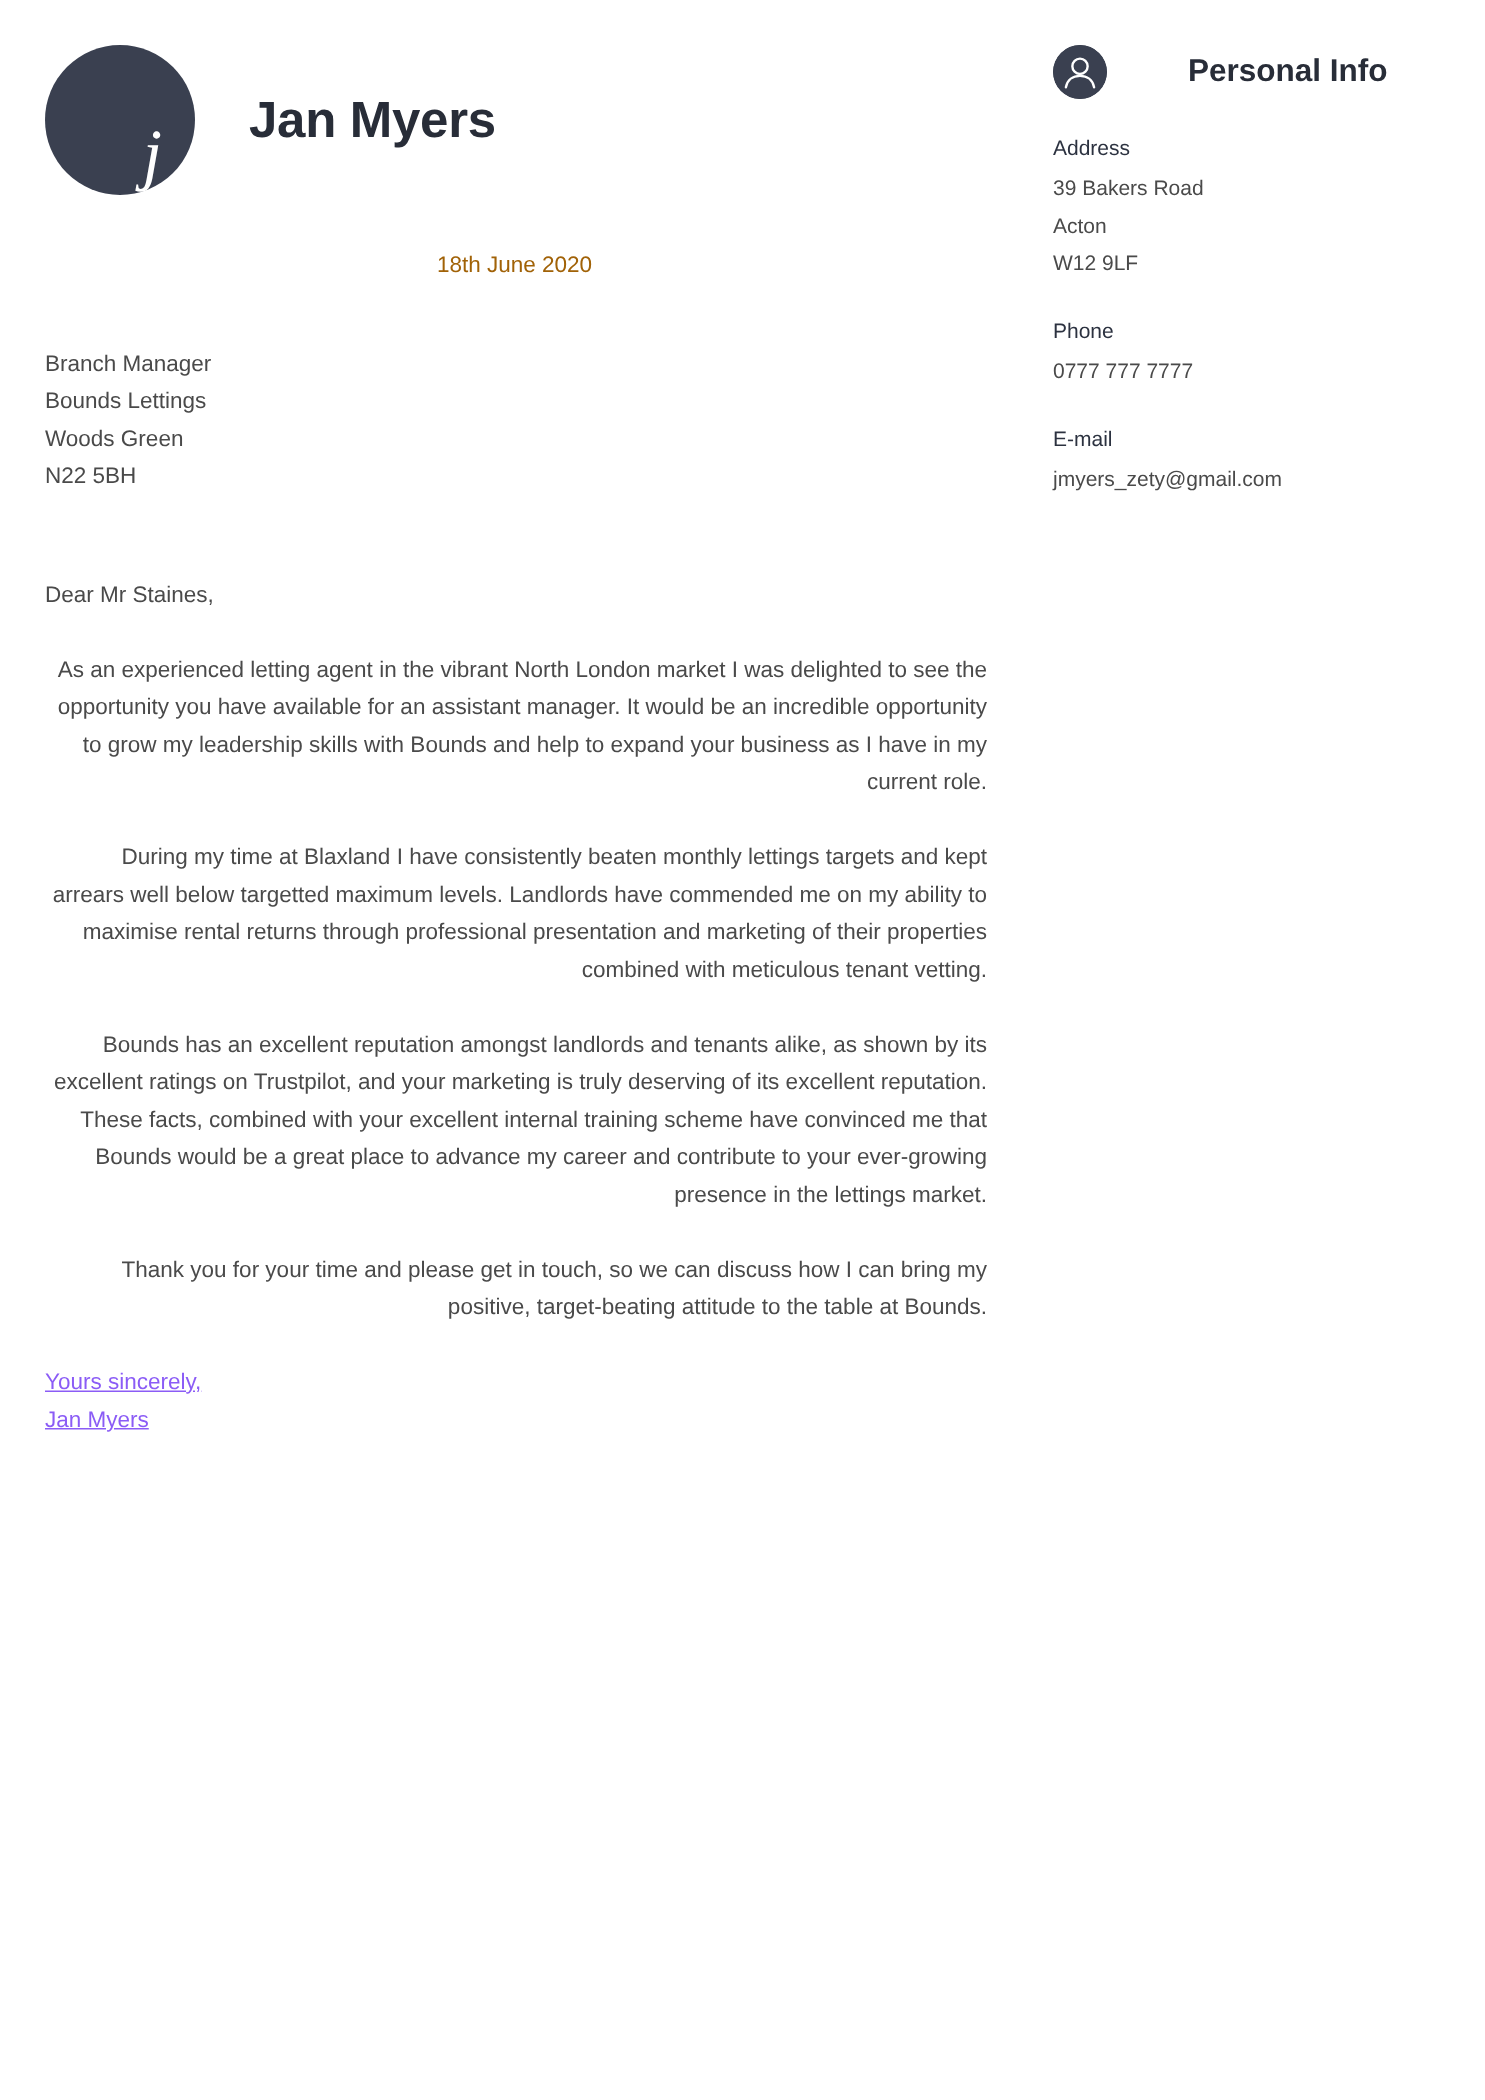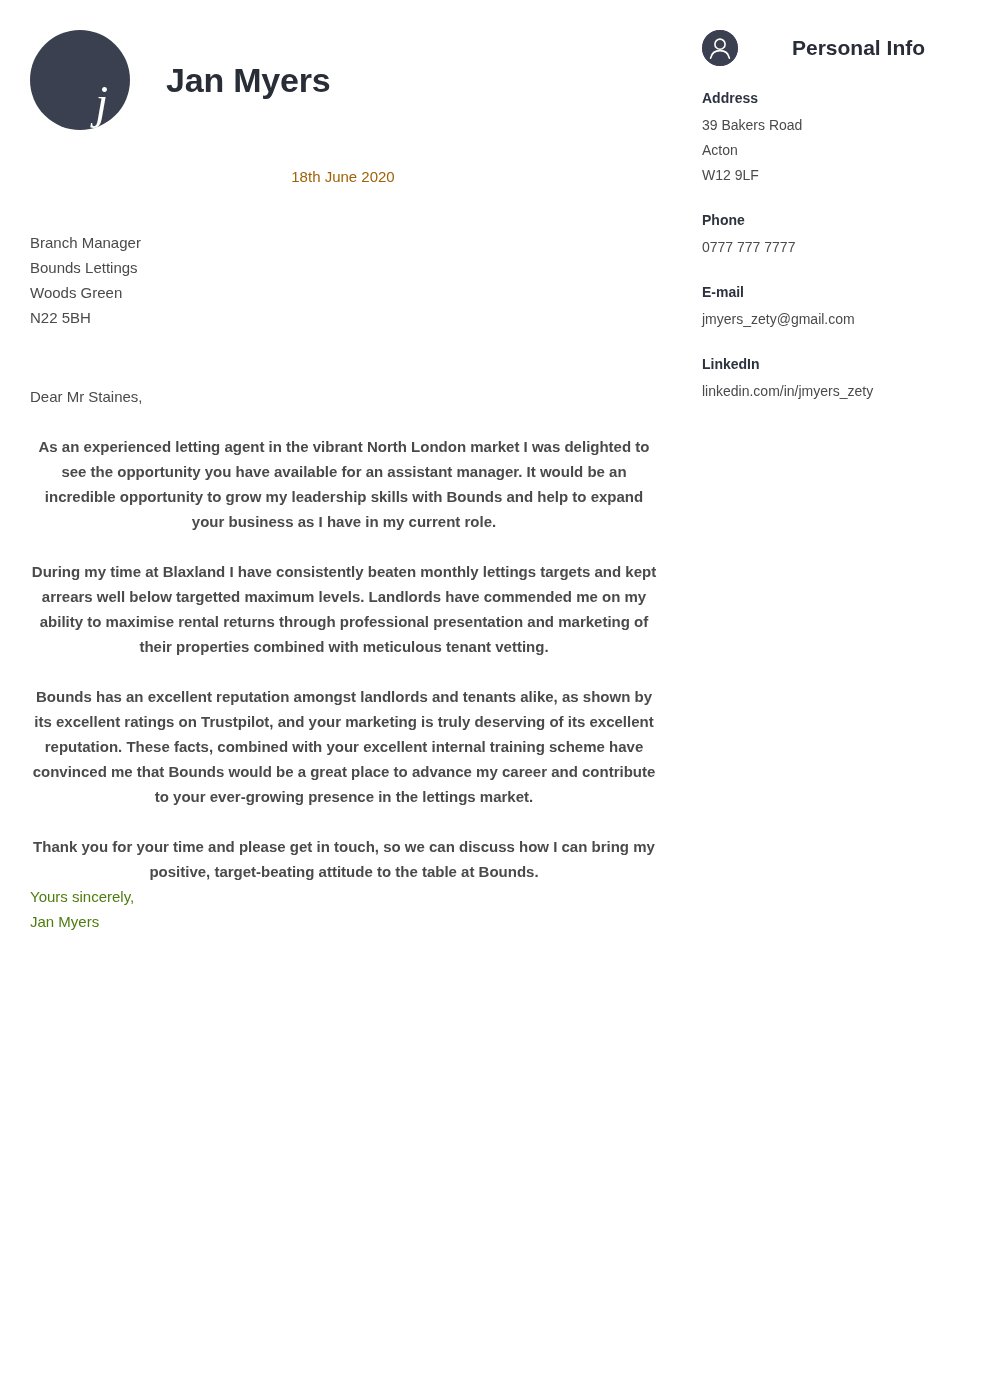--- a/index.html
+++ b/index.html
@@ -88,31 +88,32 @@
   }
 
   .letter-body {
     margin-top: 25px;
   }
   .letter-body p {
     margin: 0 0 25px 0;
     font-size: 15px;
     line-height: 25px;
     color: #4a4a4a;
-    text-align: center;
-    font-weight: bold;
+    text-align: right;
   }
   .letter-body p:last-child {
     margin-bottom: 0;
   }
 
   .signoff {
-    font-size: 15px;
-    line-height: 25px;
-    color: #4d7c0f;
+    margin-top: 25px;
+    font-size: 15px;
+    line-height: 25px;
+    color: #8b5cf6;
+    text-decoration: underline;
   }
   .signoff div { white-space: nowrap; }
 
   
   .side-col {
     position: absolute;
     left: 702px;
     top: 30px;
     width: 260px;
   }
@@ -140,21 +141,21 @@
   }
 
   .side-group {
     margin-top: 22px;
   }
   .side-group:first-of-type {
     margin-top: 22px;
   }
   .side-label {
     font-size: 14px;
-    font-weight: bold;
+    font-weight: normal;
     color: #2c3240;
     line-height: 21px;
     margin-bottom: 4px;
   }
   .side-value {
     font-size: 14px;
     color: #4a4a4a;
     line-height: 25px;
   }
 </style>
@@ -218,20 +219,16 @@
     <div class="side-group">
       <div class="side-label">Phone</div>
       <div class="side-value">0777 777 7777</div>
     </div>
 
     <div class="side-group">
       <div class="side-label">E-mail</div>
       <div class="side-value">jmyers_zety@gmail.com</div>
     </div>
 
-    <div class="side-group">
-      <div class="side-label">LinkedIn</div>
-      <div class="side-value">linkedin.com/in/jmyers_zety</div>
-    </div>
 
   </div>
 
 </div>
 
 </body></html>

